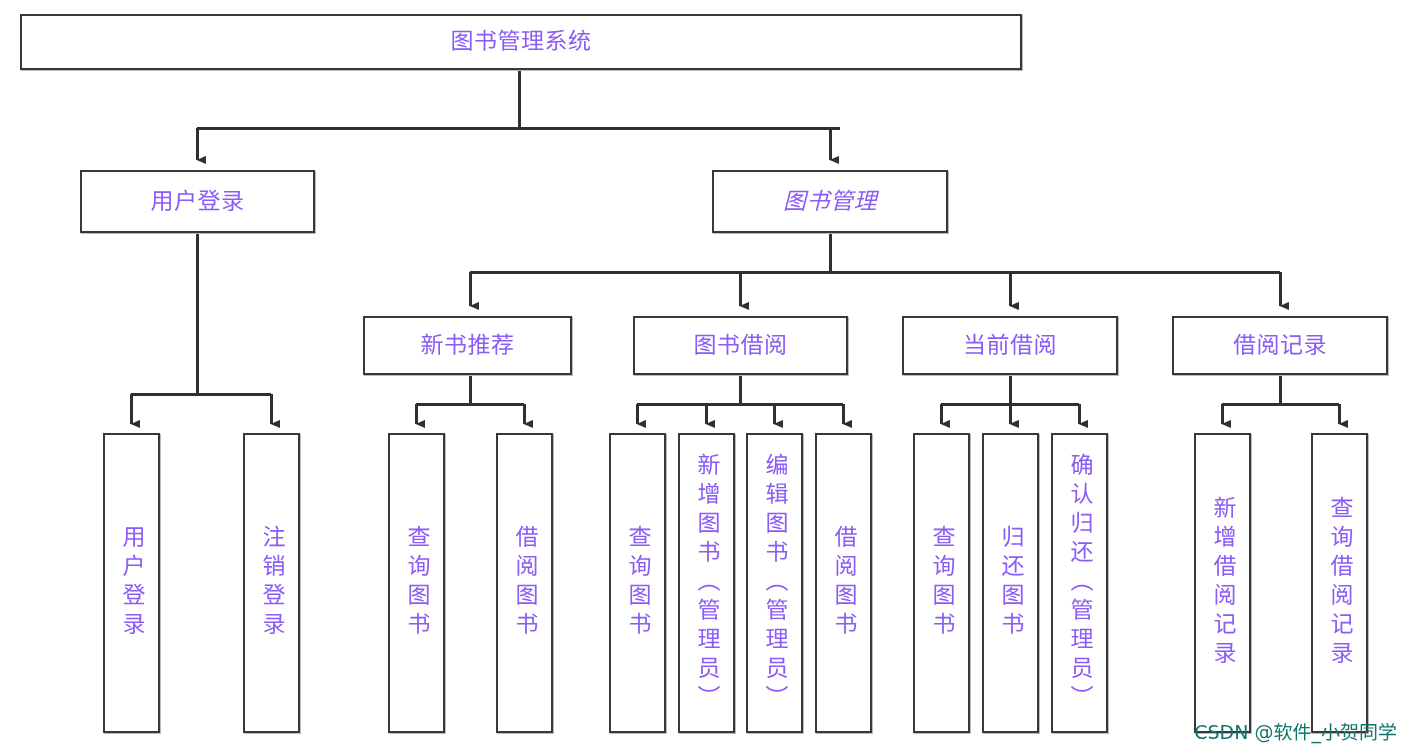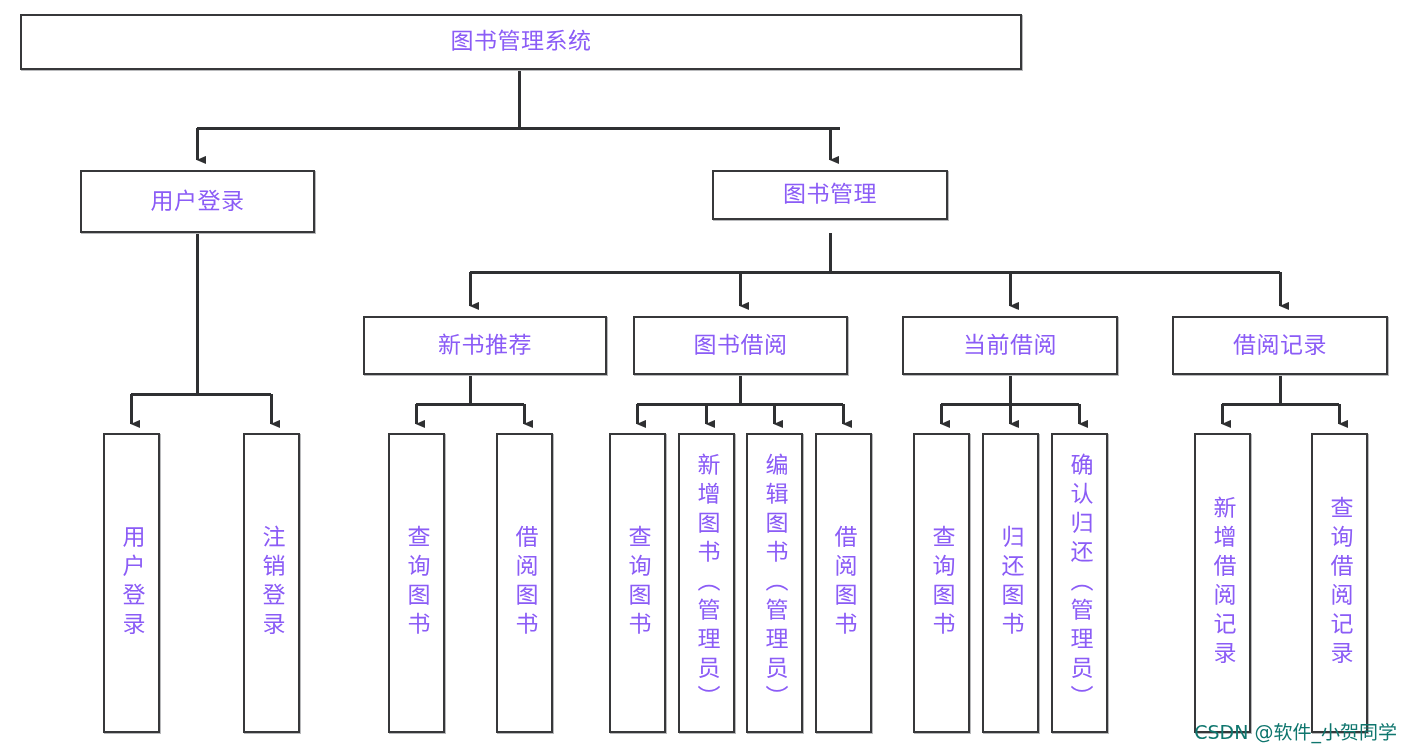--- a/index.html
+++ b/index.html
@@ -129,25 +129,25 @@
   </svg>
 
   <div class="node" style="left:20px; top:14px; width:1002px; height:56px;">
     <span class="node-label">图书管理系统</span>
   </div>
 
   <div class="node" style="left:80px; top:170px; width:235px; height:63px;">
     <span class="node-label">用户登录</span>
   </div>
 
-  <div class="node" style="left:712px; top:170px; width:236px; height:50px;">
+  <div class="node" style="left:712px; top:170px; width:236px; height:63px;font-style:italic;">
     <span class="node-label">图书管理</span>
   </div>
 
-  <div class="node" style="left:363px; top:316px; width:244px; height:59px;">
+  <div class="node" style="left:363px; top:316px; width:209px; height:59px;">
     <span class="node-label">新书推荐</span>
   </div>
 
   <div class="node" style="left:633px; top:316px; width:215px; height:59px;">
     <span class="node-label">图书借阅</span>
   </div>
 
   <div class="node" style="left:902px; top:316px; width:216px; height:59px;justify-content:center;">
     <span class="node-label">当前借阅</span>
   </div>

